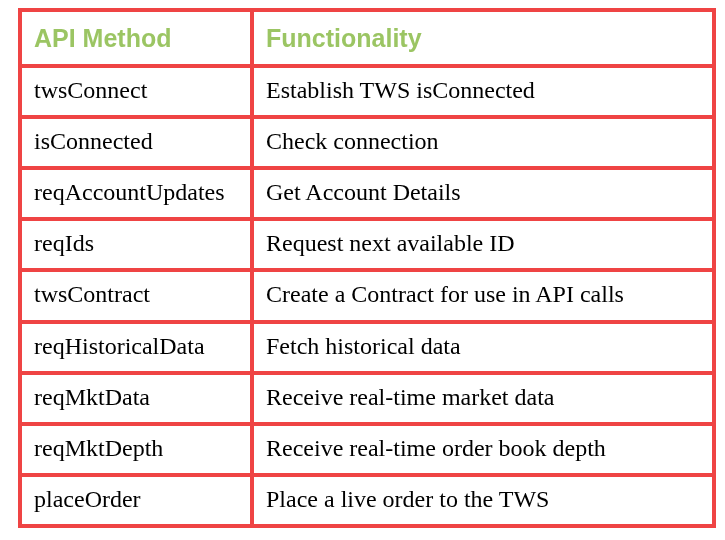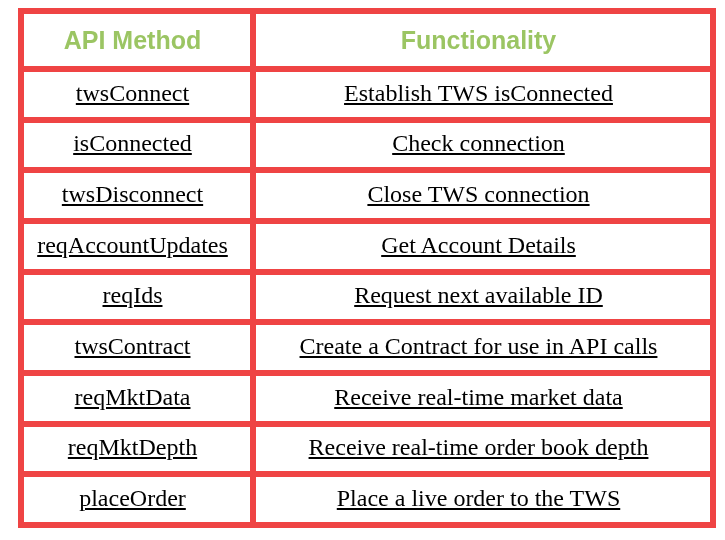--- a/index.html
+++ b/index.html
@@ -21,42 +21,41 @@
     width: 698px;
     height: 520px;
     border-collapse: collapse;
     table-layout: fixed;
     background: #ffffff;
     border: 3px solid #000000;
   }
   table.api-table col.col-method { width: 232px; }
   table.api-table th,
   table.api-table td {
-    border: 6px solid #ef4444;
-    text-align: center;
+    border: 4px solid #ef4444;
+    text-align: left;
     vertical-align: middle;
     padding: 2px 21px 4px 12px;
     overflow: hidden;
     white-space: nowrap;
   }
   table.api-table th {
     font-family: "Liberation Sans", sans-serif;
     font-weight: bold;
     font-size: 25px;
     color: #9bc563;
     height: 44px;
     padding-top: 4px;
   }
   table.api-table td {
     font-family: "Liberation Serif", serif;
     font-weight: normal;
     font-size: 24px;
     color: #000000;
     height: 32px;
-    text-decoration: underline;
   }
 </style>
 </head>
 <body>
 
 <div class="page">
   <table class="api-table">
     <colgroup>
       <col class="col-method">
       <col class="col-functionality">
@@ -70,34 +69,34 @@
     <tbody>
       <tr>
         <td>twsConnect</td>
         <td>Establish TWS isConnected</td>
       </tr>
       <tr>
         <td>isConnected</td>
         <td>Check connection</td>
       </tr>
       <tr>
-        <td>twsDisconnect</td>
-        <td>Close TWS connection</td>
-      </tr>
-      <tr>
         <td>reqAccountUpdates</td>
         <td>Get Account Details</td>
       </tr>
       <tr>
         <td>reqIds</td>
         <td>Request next available ID</td>
       </tr>
       <tr>
         <td>twsContract</td>
         <td>Create a Contract for use in API calls</td>
+      </tr>
+      <tr>
+        <td>reqHistoricalData</td>
+        <td>Fetch historical data</td>
       </tr>
       <tr>
         <td>reqMktData</td>
         <td>Receive real-time market data</td>
       </tr>
       <tr>
         <td>reqMktDepth</td>
         <td>Receive real-time order book depth</td>
       </tr>
       <tr>

